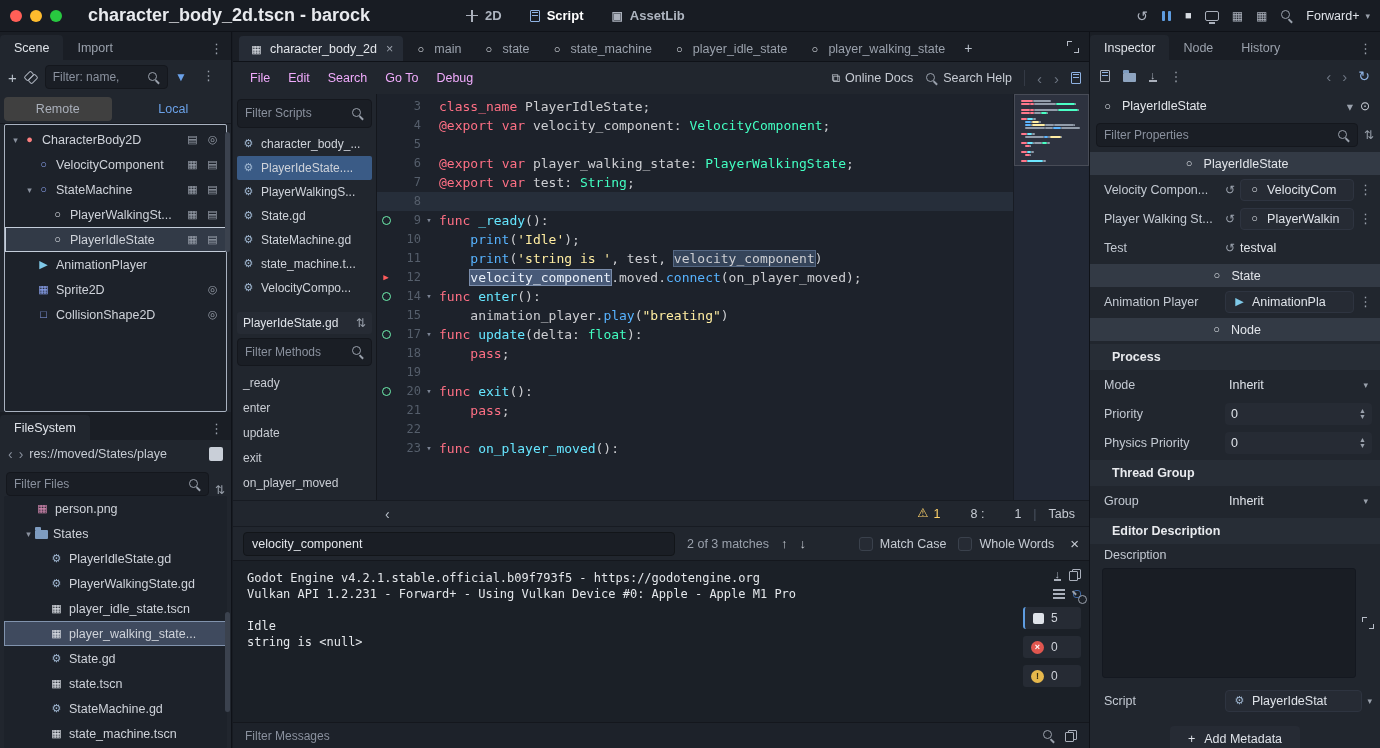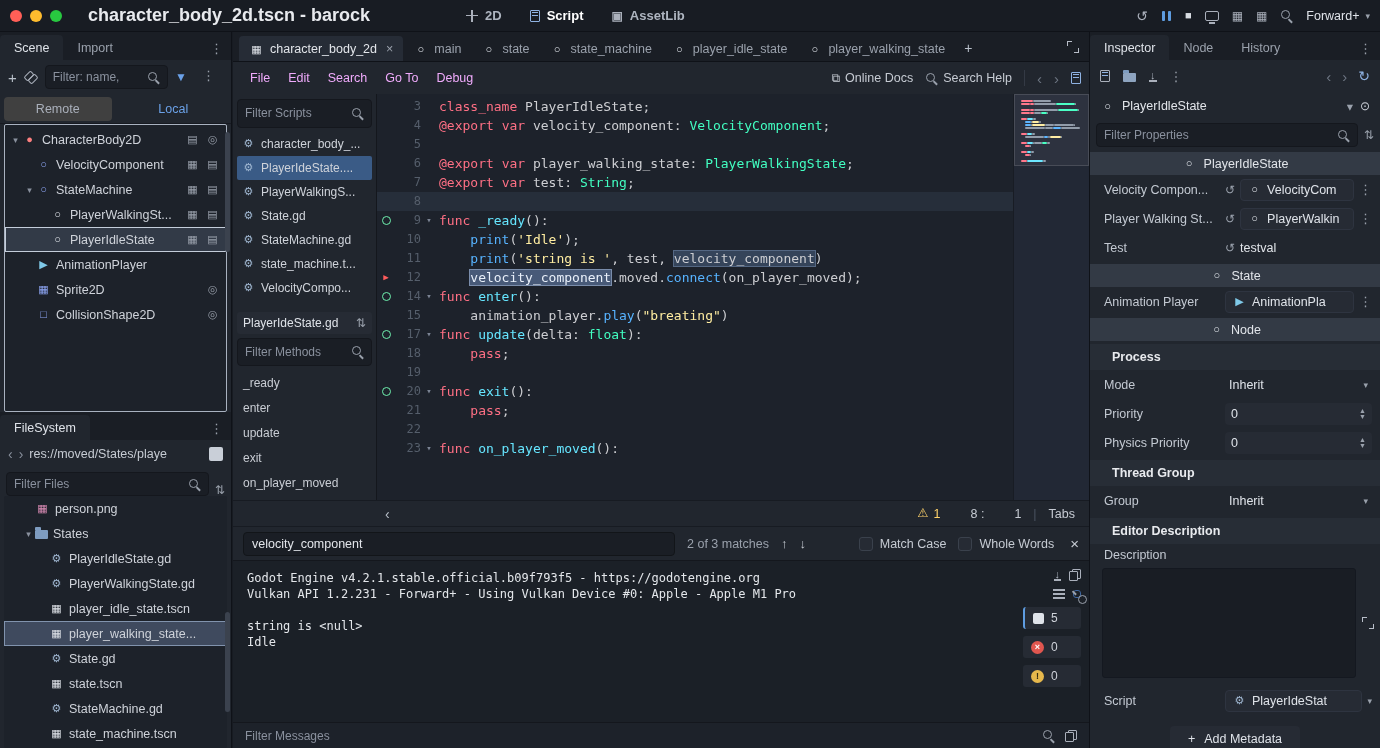--- a/index.html
+++ b/index.html
@@ -661,21 +661,21 @@
       <span>Match Case</span>
     </span>
     <span class="chk-wrap">
       <span class="chk"></span>
       <span>Whole Words</span>
     </span>
     <span class="close-x">×</span>
   </div>
 
   <div class="output-panel">
-    <div class="console" id="console-lines"><div>Godot Engine v4.2.1.stable.official.b09f793f5 - https://godotengine.org</div><div>Vulkan API 1.2.231 - Forward+ - Using Vulkan Device #0: Apple - Apple M1 Pro</div><div>&nbsp;</div><div>string is &lt;null&gt;</div><div>Idle</div></div>
+    <div class="console" id="console-lines"><div>Godot Engine v4.2.1.stable.official.b09f793f5 - https://godotengine.org</div><div>Vulkan API 1.2.231 - Forward+ - Using Vulkan Device #0: Apple - Apple M1 Pro</div><div>&nbsp;</div><div>Idle</div><div>string is &lt;null&gt;</div></div>
     <div class="out-side">
       <div class="out-iconrow">
         <span class="icn-dl">↓</span>
         <span class="icn-copy"></span>
       </div>
       <div class="out-iconrow">
         <span class="icn-lines"></span>
         <span class="boxed"><span class="icn-search"></span></span>
       </div>
       <div class="out-badge first">

